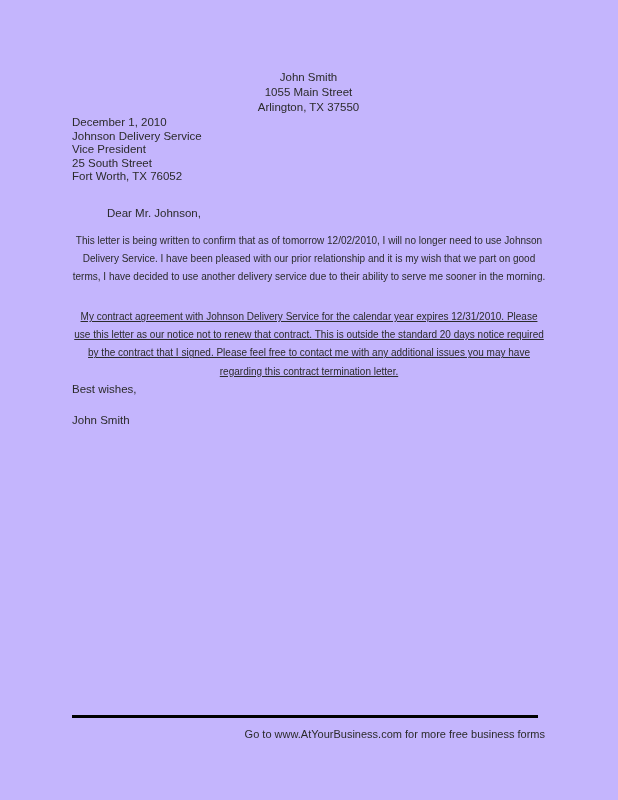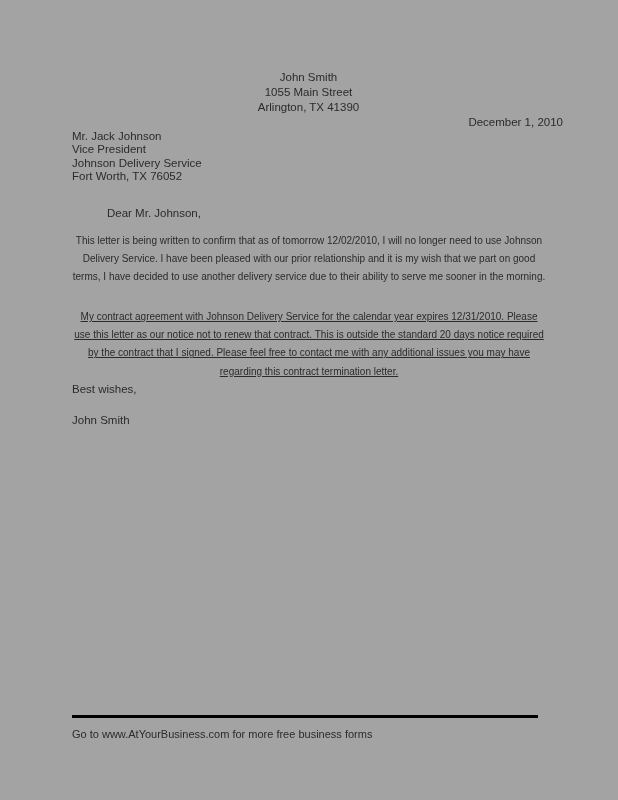--- a/index.html
+++ b/index.html
@@ -15,21 +15,21 @@
     color: #2b2b2b;
     overflow: hidden;
   }
 
   .page {
     position: absolute;
     left: 0;
     top: 0;
     width: 618px;
     height: 800px;
-    background: #a3a3a3;
+    background: #c4b5fd;
   }
 
   
   .letterhead {
     position: absolute;
     left: 72px;
     top: 70px;
     width: 473px;
     text-align: center;
     font-size: 11.5px;
@@ -37,24 +37,24 @@
     color: #2b2b2b;
   }
   .letterhead .line {
     display: block;
     white-space: nowrap;
   }
 
   
   .date-line {
     position: absolute;
-    left: 90px;
+    left: 72px;
     top: 114px;
     width: 473px;
-    text-align: right;
+    text-align: left;
     font-size: 11.5px;
     line-height: 16px;
   }
 
   
   .recipient {
     position: absolute;
     left: 72px;
     top: 130px;
     width: 473px;
@@ -114,43 +114,43 @@
     top: 715px;
     width: 466px;
     height: 3px;
     background: #000000;
   }
   .footer-text {
     position: absolute;
     left: 72px;
     top: 727px;
     width: 473px;
-    text-align: left;
+    text-align: right;
     font-size: 11px;
     line-height: 15px;
     color: #2b2b2b;
   }
 </style>
 </head>
 <body>
 
 <div class="page">
 
   <div class="letterhead">
     <span class="line">John Smith</span>
     <span class="line">1055 Main Street</span>
-    <span class="line">Arlington, TX 41390</span>
+    <span class="line">Arlington, TX 37550</span>
   </div>
 
   <div class="date-line">December 1, 2010</div>
 
   <div class="recipient">
-    <span class="line">Mr. Jack Johnson</span>
+    <span class="line">Johnson Delivery Service</span>
     <span class="line">Vice President</span>
-    <span class="line">Johnson Delivery Service</span>
+    <span class="line">25 South Street</span>
     <span class="line">Fort Worth, TX 76052</span>
   </div>
 
   <div class="salutation">Dear Mr. Johnson,</div>
 
   <div class="body-para para-1">This letter is being written to confirm that as of tomorrow 12/02/2010, I will no longer need to use Johnson Delivery Service. I have been pleased with our prior relationship and it is my wish that we part on good terms, I have decided to use another delivery service due to their ability to serve me sooner in the morning.</div>
 
   <div class="body-para para-2">My contract agreement with Johnson Delivery Service for the calendar year expires 12/31/2010. Please use this letter as our notice not to renew that contract. This is outside the standard 20 days notice required by the contract that I signed. Please feel free to contact me with any additional issues you may have regarding this contract termination letter.</div>
 
   <div class="closing">Best wishes,</div>

